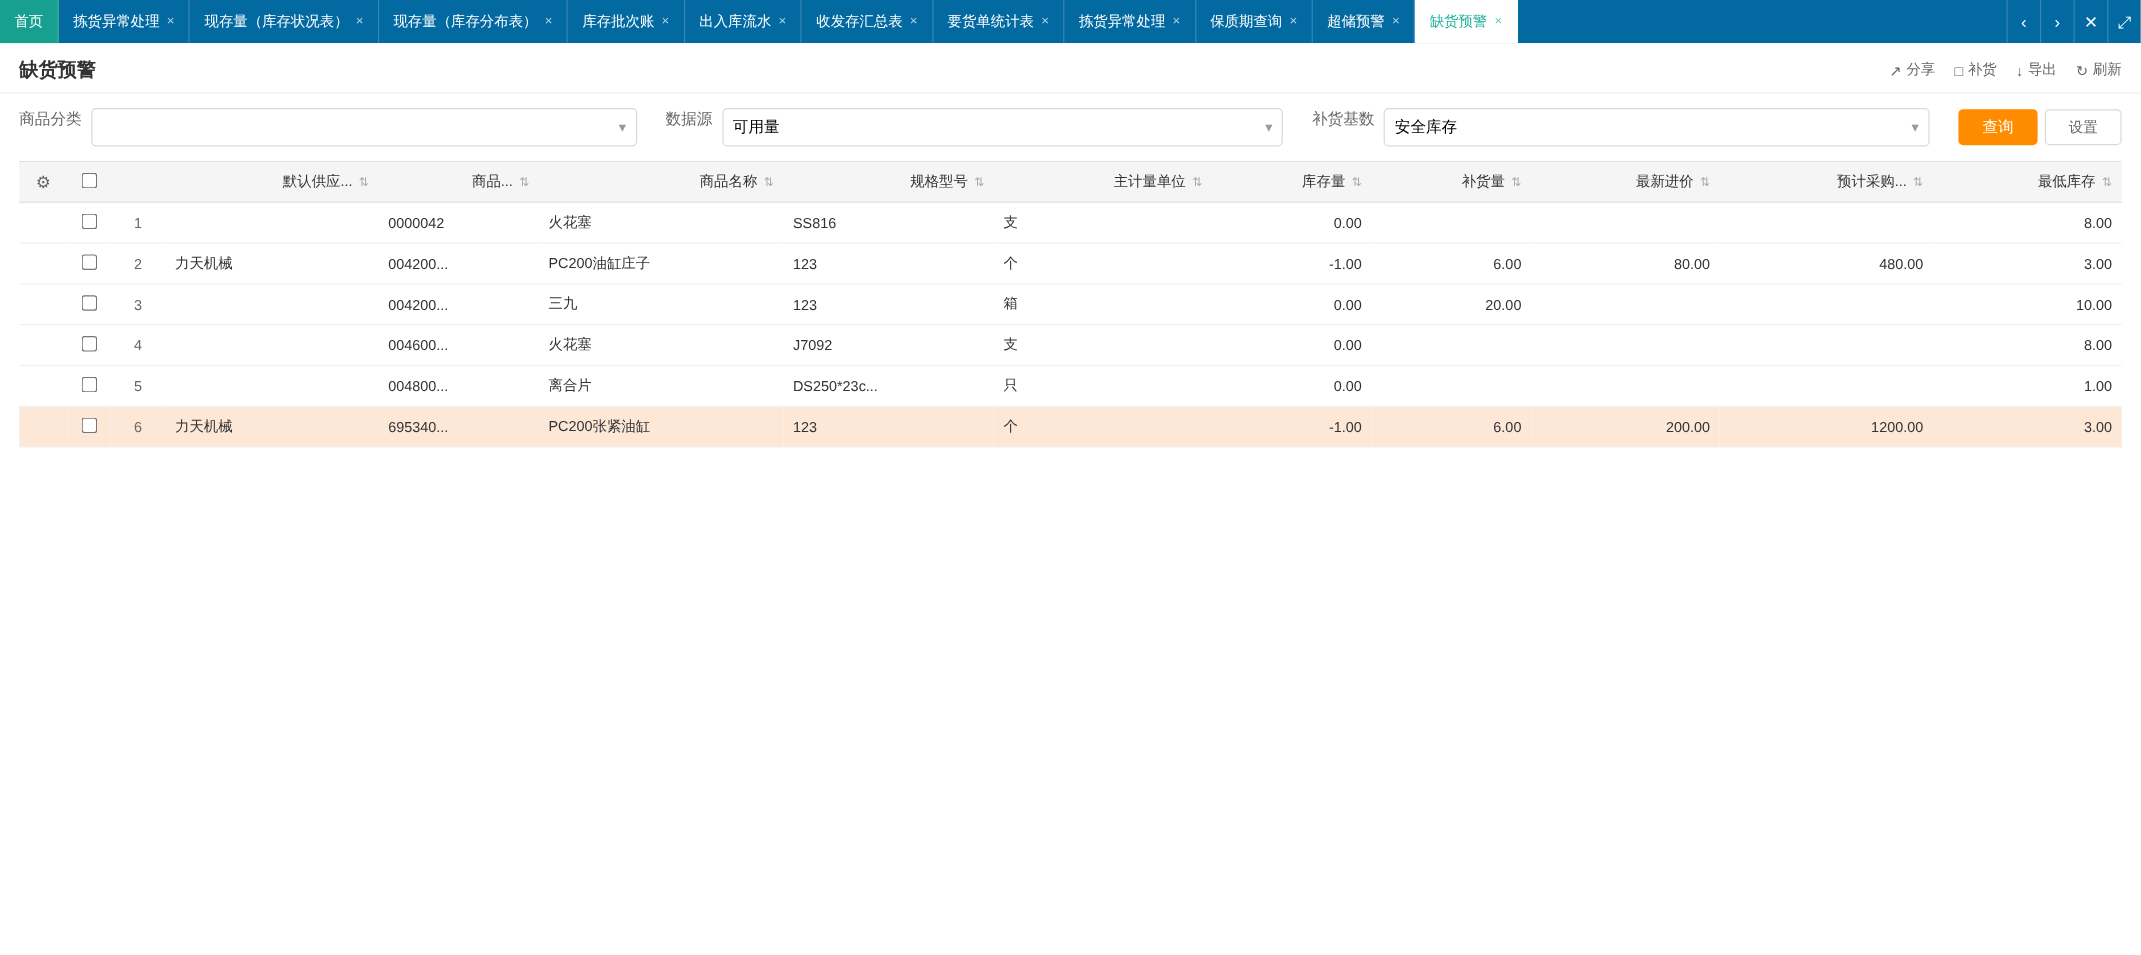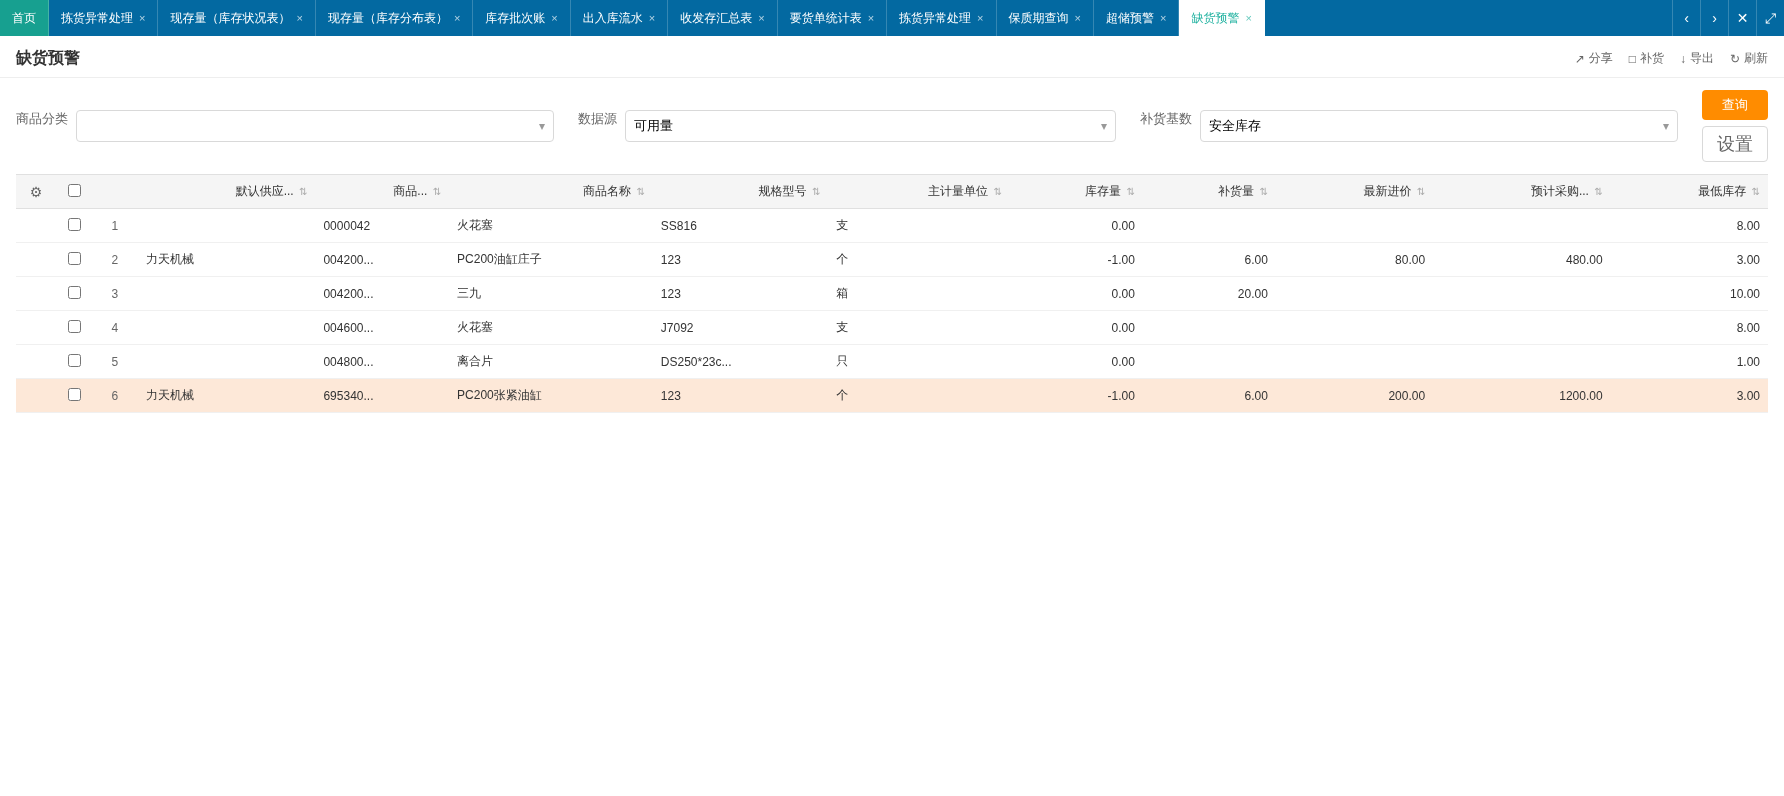--- a/index.html
+++ b/index.html
@@ -125,21 +125,21 @@
     .filter-select .value-text {
       color: #000000;
     }
     .filter-select .arrow {
       color: #999;
       font-size: 12px;
     }
 
     .filter-actions {
       display: flex;
-      flex-direction: column;
+      flex-direction: row;
       gap: 6px;
       margin-left: auto;
       flex-shrink: 0;
     }
     .btn-query {
       background: #ff8c00;
       color: #fff;
       border: none;
       border-radius: 4px;
       padding: 6px 20px;
@@ -147,21 +147,21 @@
       font-size: 13px;
       min-width: 64px;
     }
     .btn-settings {
       background: #fff;
       color: #666;
       border: 1px solid #d9d9d9;
       border-radius: 4px;
       padding: 5px 5px;
       cursor: pointer;
-      font-size: 18px;
+      font-size: 12px;
       min-width: 64px;
     }
 
     
     .table-container {
       padding: 0 16px;
       overflow-x: auto;
     }
     table {
       width: 100%;

